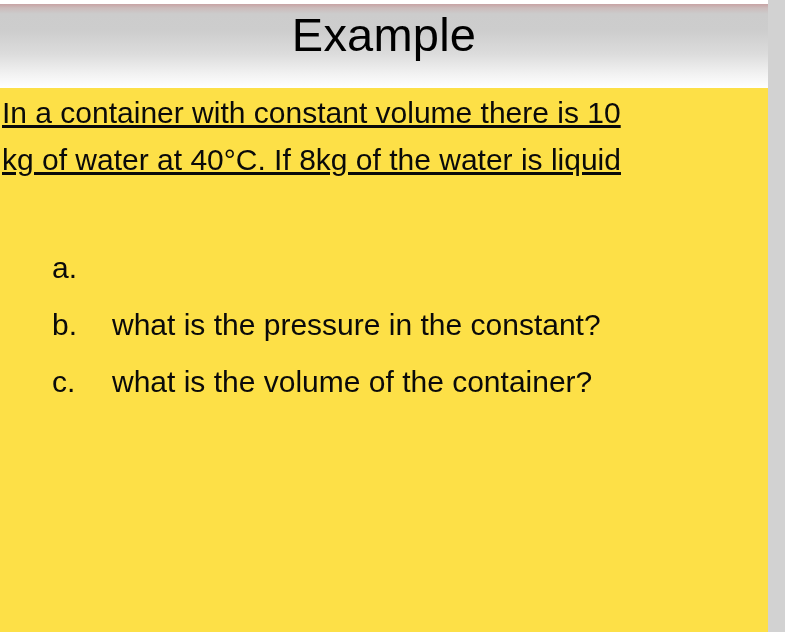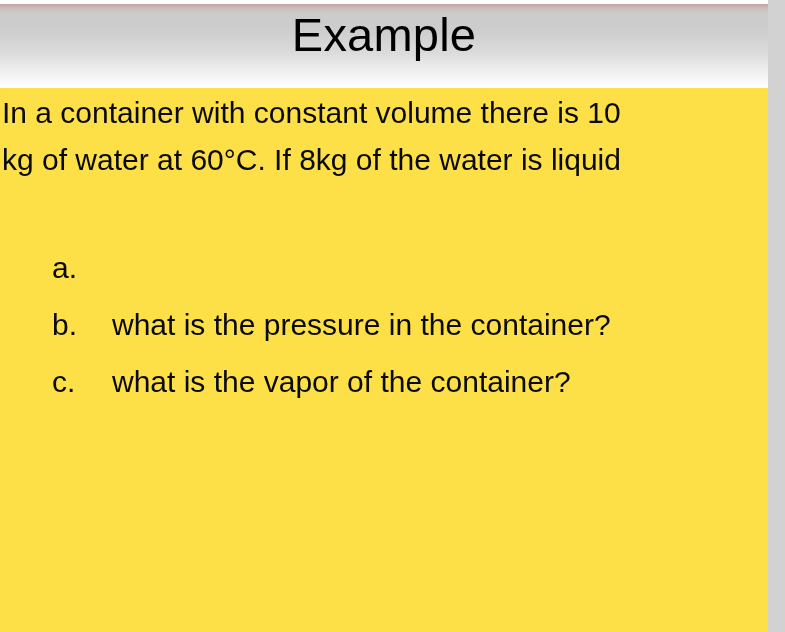--- a/index.html
+++ b/index.html
@@ -83,20 +83,21 @@
     top: 85px;
     left: 2px;
     width: 764px;
     font-size: 30px;
     line-height: 47px;
     color: #0a0a0a;
     font-weight: 400;
   }
   .body-line {
     white-space: nowrap;
+    text-decoration: underline;
   }
 
   
   #question-list {
     position: absolute;
     top: 235px;
     left: 0;
     width: 768px;
   }
   .question-item {
@@ -126,37 +127,37 @@
 <div id="slide-root">
 
   <div id="slide-canvas">
 
     <div id="title-band"></div>
 
     <div id="slide-title">Example</div>
 
     <div id="body-paragraph">
       <div class="body-line">In a container with constant volume there is 10</div>
-      <div class="body-line">kg of water at 60°C. If 8kg of the water is liquid</div>
+      <div class="body-line">kg of water at 40°C. If 8kg of the water is liquid</div>
     </div>
 
     <div id="question-list">
 
       <div class="question-item">
         <span class="question-marker">a.</span>
       </div>
 
       <div class="question-item">
         <span class="question-marker">b.</span>
-        <span class="question-text">what is the pressure in the container?</span>
+        <span class="question-text">what is the pressure in the constant?</span>
       </div>
 
       <div class="question-item">
         <span class="question-marker">c.</span>
-        <span class="question-text">what is the vapor of the container?</span>
+        <span class="question-text">what is the volume of the container?</span>
       </div>
 
     </div>
 
   </div>
 
   <div id="right-gutter"></div>
 
 </div>
 

